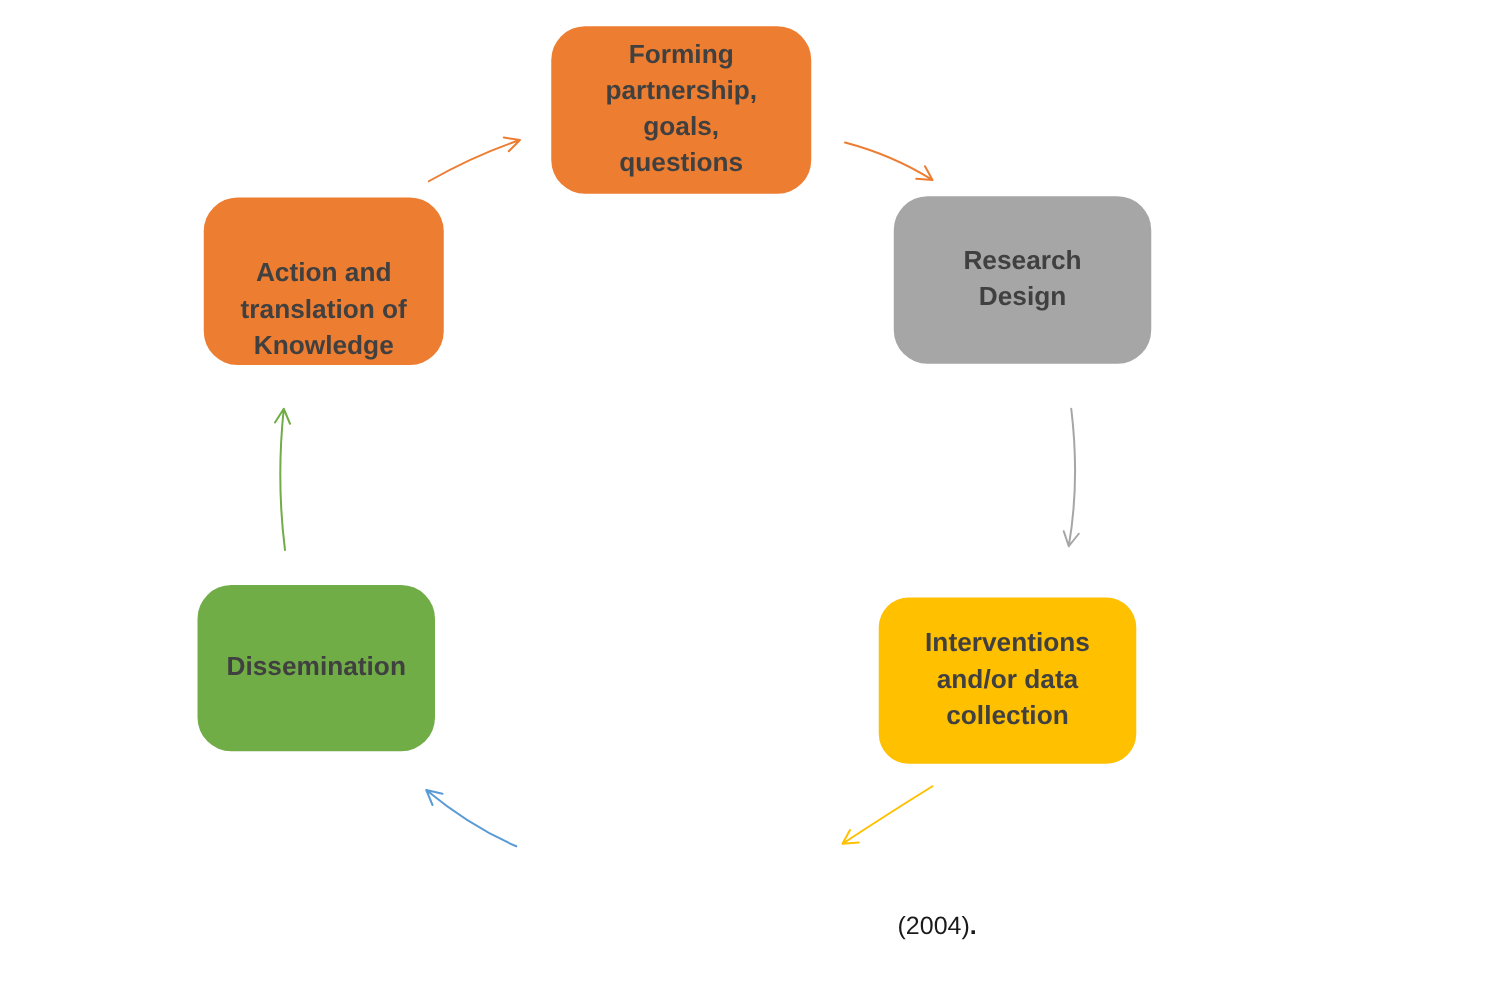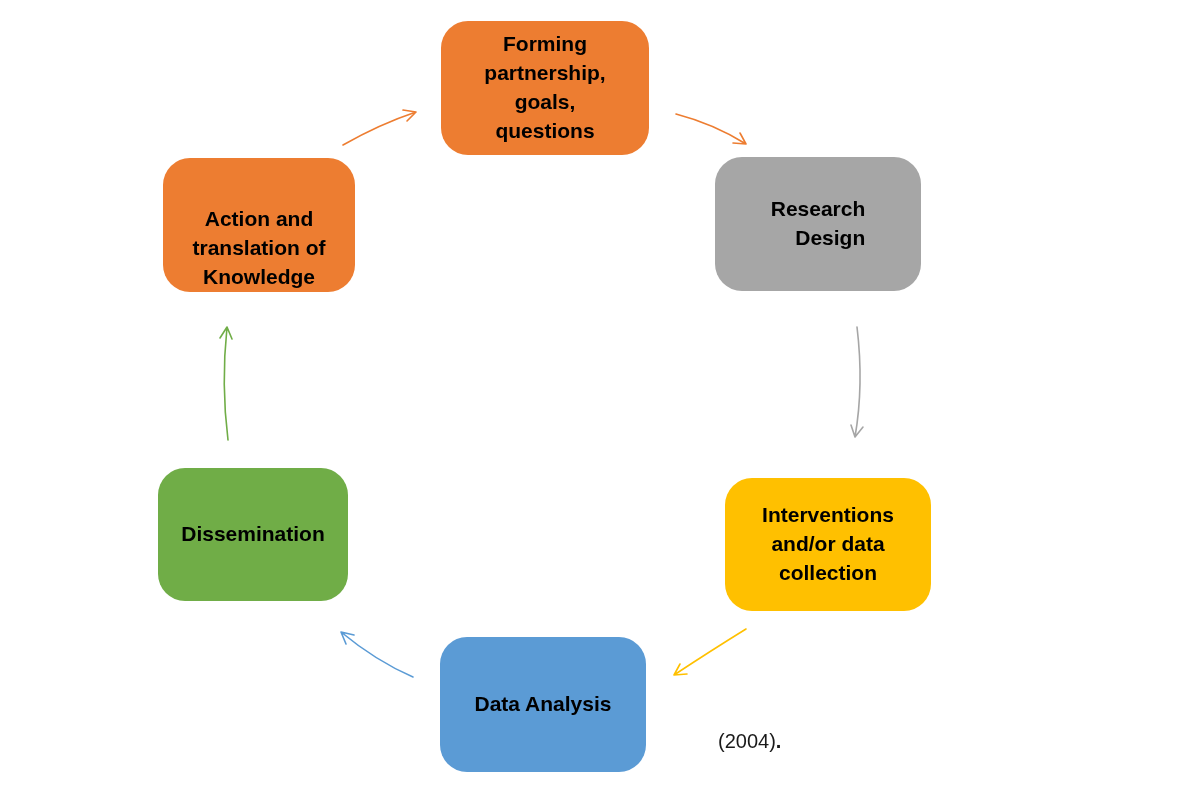--- a/index.html
+++ b/index.html
@@ -16,29 +16,29 @@
     left: 0; top: 0;
     width: 1197px; height: 785px;
   }
   .node {
     position: absolute;
     border-radius: 27px;
     display: flex;
     align-items: center;
     justify-content: center;
     text-align: center;
-    color: #000000;
+    color: #404040;
     font-weight: bold;
     font-size: 21px;
     line-height: 1.38;
   }
   .node .label { white-space: pre-line; }
   .node-forming       { left: 441px; top:  21px; width: 208px; height: 134px; }
   .node-research      { left: 715px; top: 157px; width: 206px; height: 134px; }
-  .node-interventions { left: 725px; top: 478px; width: 206px; height: 133px; }
+  .node-interventions { left: 703px; top: 478px; width: 206px; height: 133px; border-radius: 24px; }
   .node-data-analysis { left: 440px; top: 637px; width: 206px; height: 135px; }
   .node-dissemination { left: 158px; top: 468px; width: 190px; height: 133px; }
   .node-action        { left: 163px; top: 158px; width: 192px; height: 134px; align-items: flex-end; }
   .caption {
     position: absolute;
     left: 718px;
     top: 684px;
     width: 460px;
     font-size: 20px;
     line-height: 38px;
@@ -60,34 +60,31 @@
     <path d="M228 440 Q221 385 227 327 M220 338 L227 327 L232 339" stroke="#70AD47"></path>
   </svg>
 
   <div class="node node-forming" style="background-color: rgb(237, 125, 49);">
     <span class="label">Forming
 partnership,
 goals,
 questions</span>
   </div>
 
-  <div class="node node-research" style="background-color: rgb(166, 166, 166); text-align: right;">
+  <div class="node node-research" style="background-color: rgb(166, 166, 166);">
     <span class="label">Research
 Design</span>
   </div>
 
   <div class="node node-interventions" style="background-color: rgb(255, 192, 0);">
     <span class="label">Interventions
 and/or data
 collection</span>
   </div>
 
-  <div class="node node-data-analysis" style="background-color: rgb(91, 155, 213);">
-    <span class="label">Data Analysis</span>
-  </div>
 
   <div class="node node-dissemination" style="background-color: rgb(112, 173, 71);">
     <span class="label">Dissemination</span>
   </div>
 
   <div class="node node-action" style="background-color: rgb(237, 125, 49);">
     <span class="label">Action and
 translation of
 Knowledge</span>
   </div>

